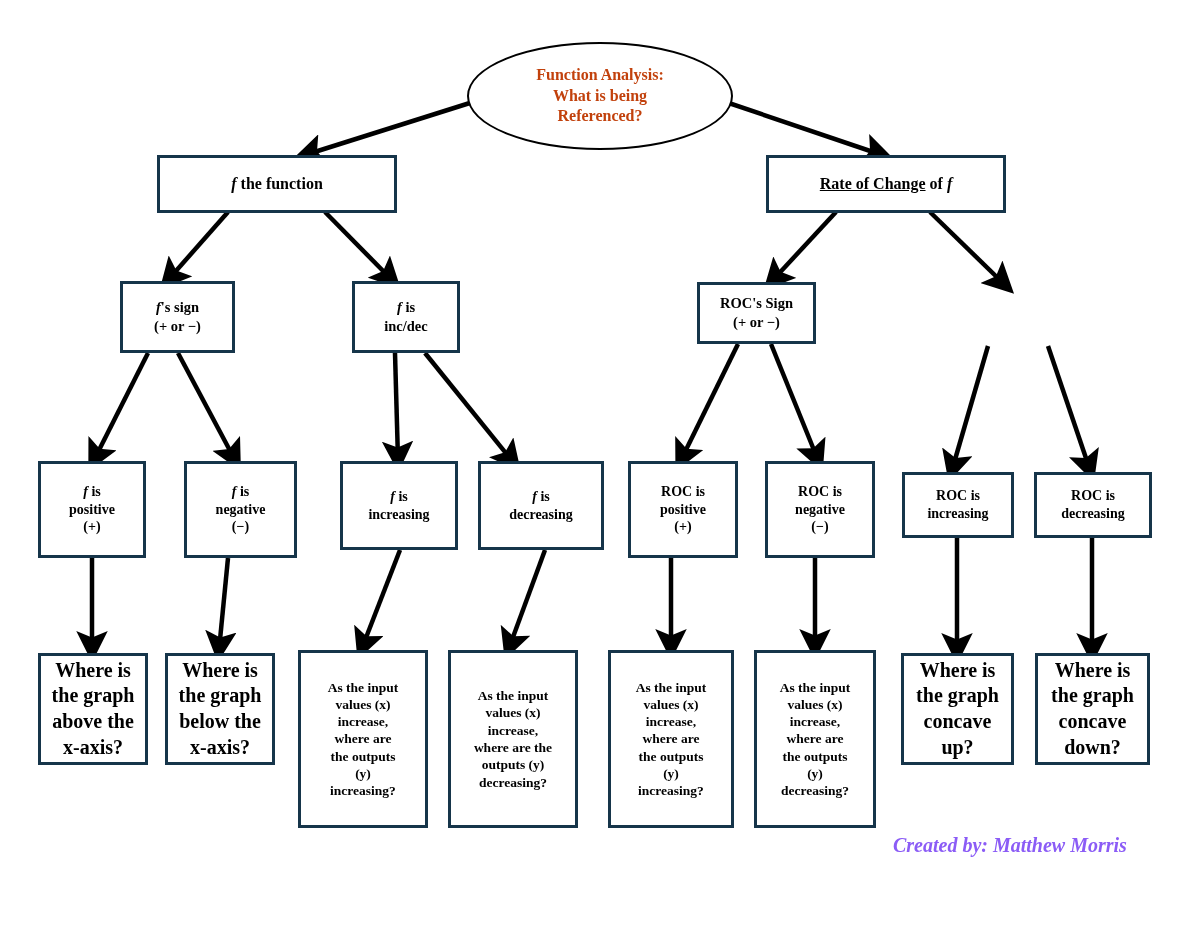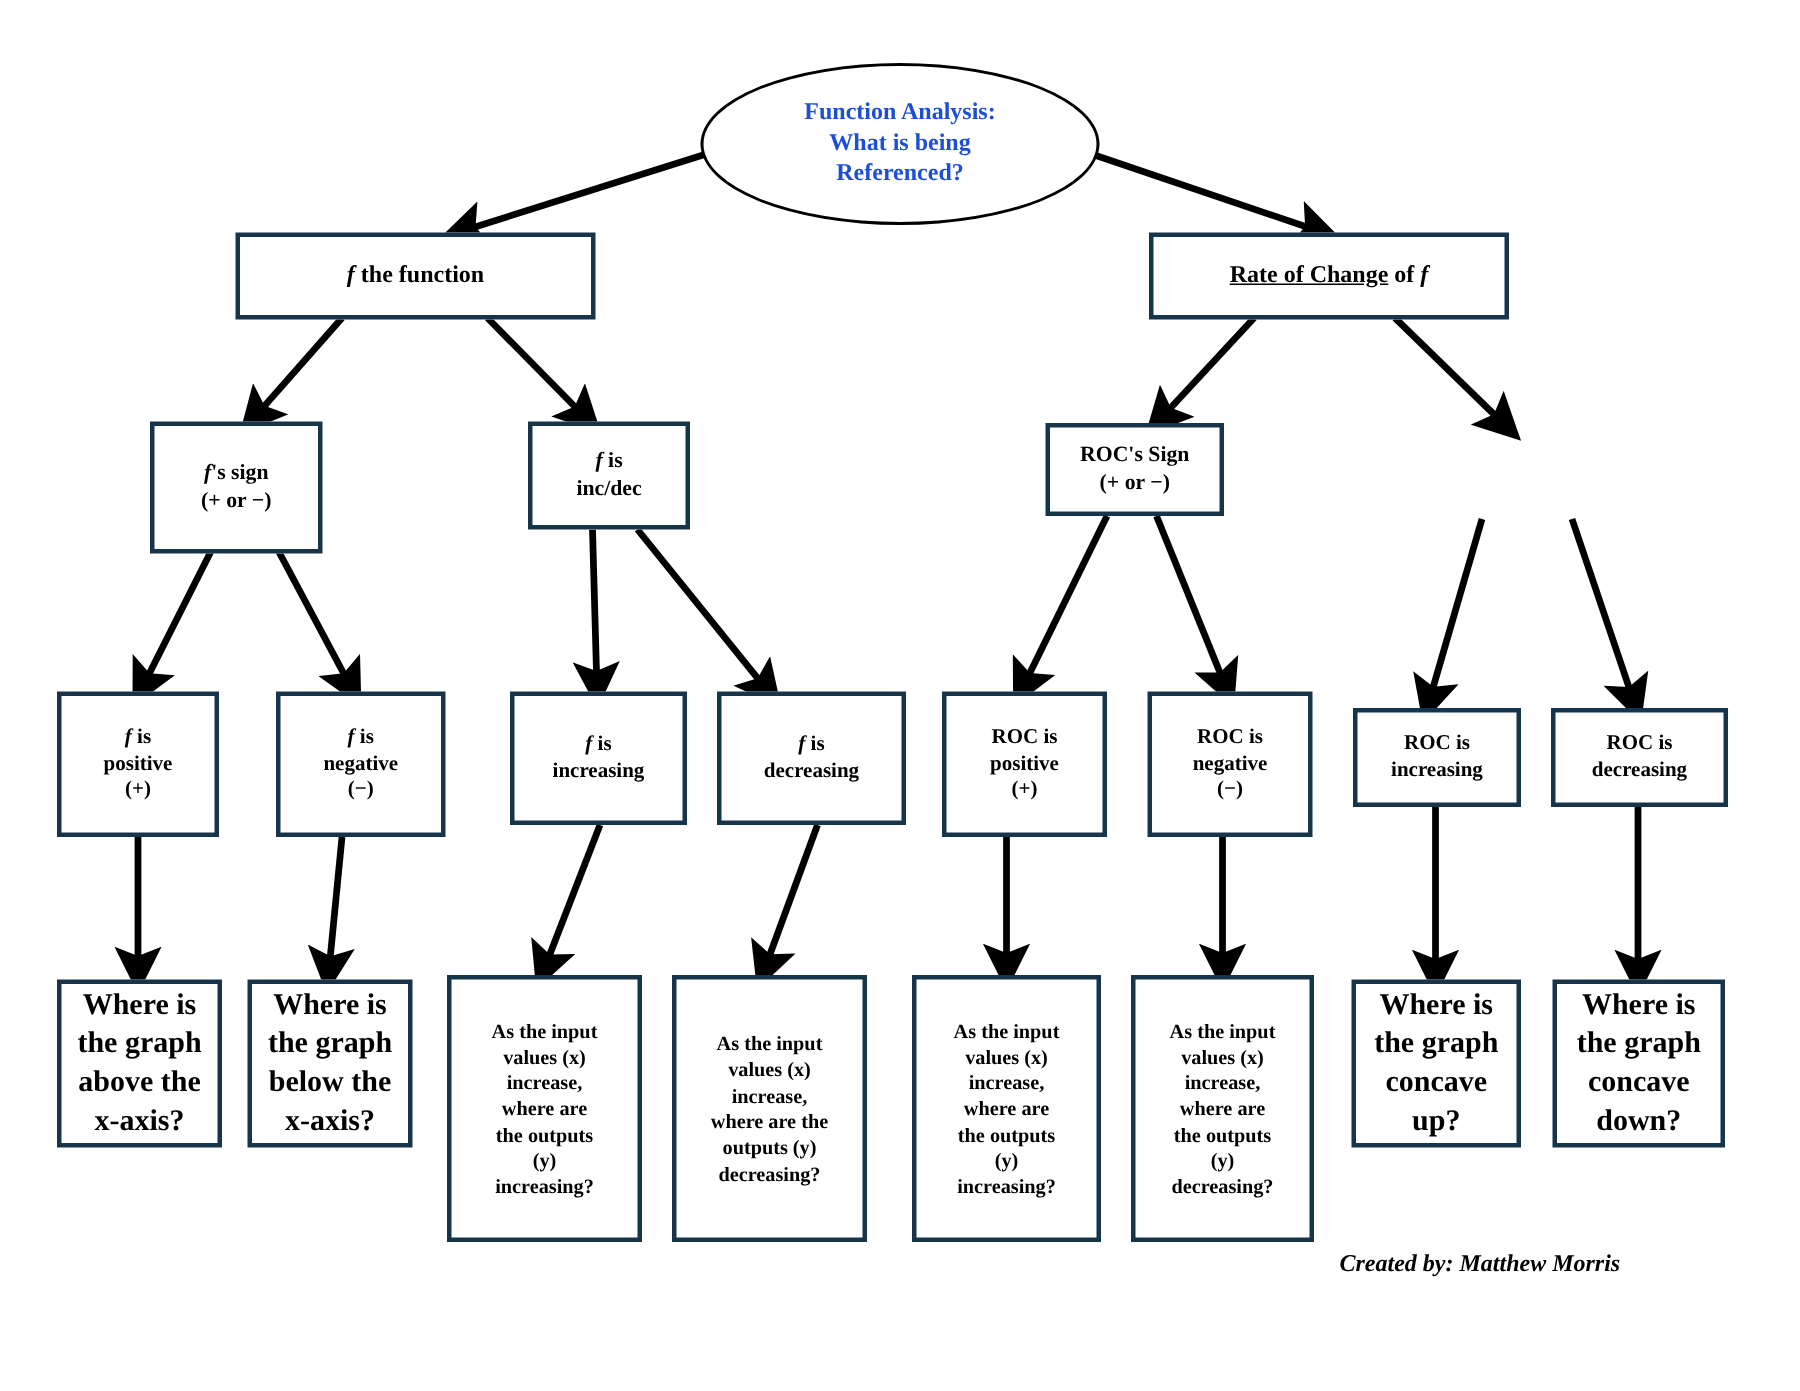--- a/index.html
+++ b/index.html
@@ -54,34 +54,34 @@
     display: flex;
     align-items: center;
     justify-content: center;
     text-align: center;
     z-index: 2;
   }
   .root-node .txt {
     font-weight: bold;
     font-size: 16px;
     line-height: 1.3;
-    color: #1d4ed8;
+    color: #c2410c;
     white-space: pre-line;
   }
   .lvl2 .txt { font-size: 16px; }
   .lvl3 .txt { font-size: 14.5px; }
   .lvl4 .txt { font-size: 14px; }
   .lvl5 .txt { font-size: 20px; }
   .lvl5-long .txt { font-size: 13.5px; }
   .credit {
     position: absolute;
     font-style: italic;
     font-weight: bold;
-    font-size: 16px;
-    color: #000000;
+    font-size: 20px;
+    color: #8b5cf6;
     white-space: nowrap;
     z-index: 2;
   }
   i.v { font-style: italic; }
   u.ul { text-decoration: underline; }
   b.bi { font-weight: bold; }
 </style>
 </head>
 <body>
 
@@ -134,21 +134,21 @@
   </div>
 
   <div class="node lvl2" style="left:766px; top:155px; width:240px; height:58px;">
     <span class="txt"><u class="ul">Rate of Change</u> of <i class="v">f</i></span>
   </div>
 
   <div class="node lvl2" style="left:157px; top:155px; width:240px; height:58px;">
     <span class="txt"><i class="v">f</i> the function</span>
   </div>
 
-  <div class="node lvl3" style="left:100px; top:281px; width:115px; height:88px;">
+  <div class="node lvl3" style="left:120px; top:281px; width:115px; height:72px;">
     <span class="txt"><i class="v">f</i>'s sign<br>(+ <b class="bi">or</b> −)</span>
   </div>
 
   <div class="node lvl3" style="left:352px; top:281px; width:108px; height:72px;">
     <span class="txt"><i class="v">f</i> is<br>inc/dec</span>
   </div>
 
   <div class="node lvl3" style="left:697px; top:282px; width:119px; height:62px;">
     <span class="txt"><b class="bi">ROC's</b> Sign<br>(+ <b class="bi">or</b> −)</span>
   </div>

